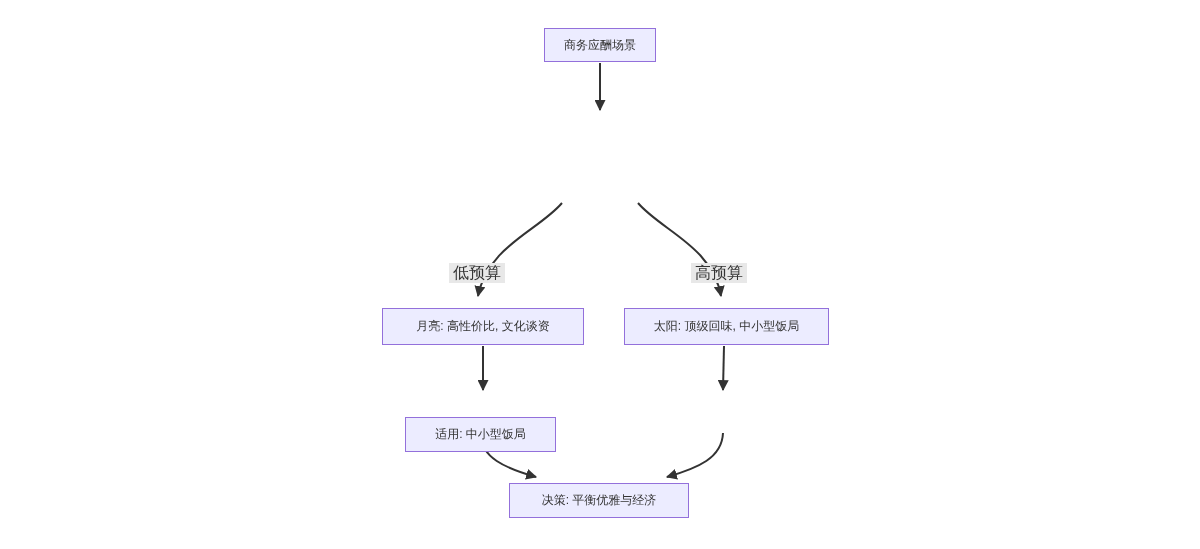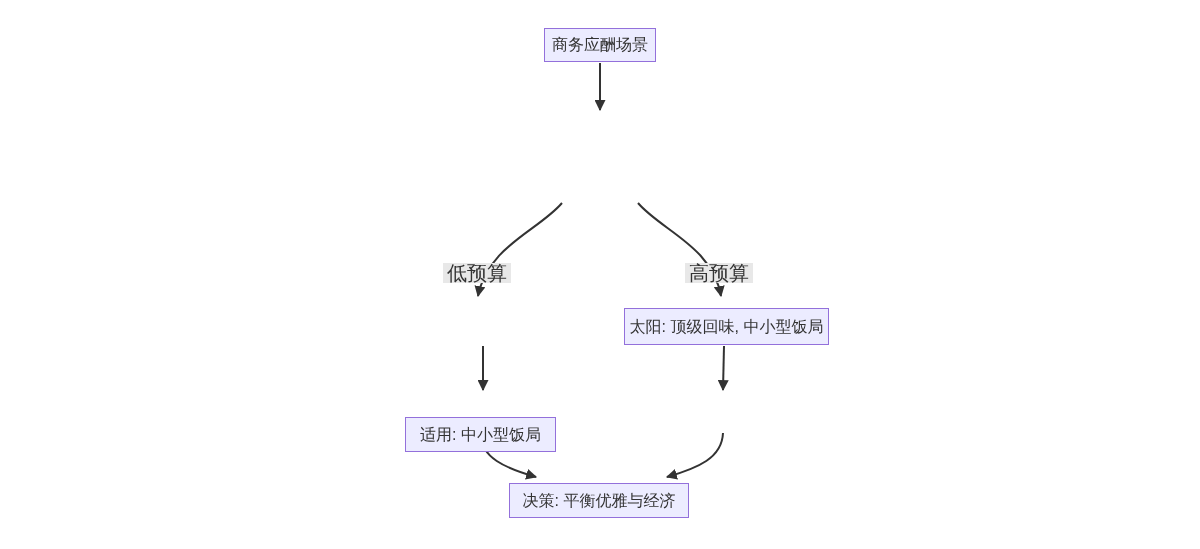--- a/index.html
+++ b/index.html
@@ -35,21 +35,21 @@
   }
   .arrow-head { fill: var(--edge); }
   .node {
     position: absolute;
     display: flex;
     align-items: center;
     justify-content: center;
     background: var(--node-fill);
     border: 1px solid var(--node-border);
     color: var(--text);
-    font-size: 16px;
+    font-size: 12px;
     line-height: 1.2;
     white-space: nowrap;
   }
   .diamond-wrap {
     position: absolute;
     left: 539px; top: 117px;
     width: 122px; height: 120px;
   }
   .diamond-shape {
     position: absolute;
@@ -65,21 +65,21 @@
     transform: translate(-50%, -50%);
     color: var(--text);
     font-size: 16px;
     white-space: nowrap;
   }
   .edge-label {
     position: absolute;
     transform: translate(-50%, -50%);
     background: var(--edge-label-bg);
     color: var(--text);
-    font-size: 20px;
+    font-size: 16px;
     line-height: 20px;
     padding: 0 4px;
     white-space: nowrap;
   }
 </style>
 </head>
 <body>
 
 <div class="canvas">
 
@@ -100,20 +100,23 @@
 
   <div class="node" style="left:544px; top:28px; width:112px; height:34px;">
     <span>商务应酬场景</span>
   </div>
 
 
   <div class="edge-label" style="left:477px; top:273px;">低预算</div>
 
   <div class="edge-label" style="left:719px; top:273px;">高预算</div>
 
+  <div class="node" style="left:382px; top:308px; width:202px; height:37px;">
+    <span>月亮: 高性价比, 文化谈资</span>
+  </div>
 
   <div class="node" style="left:624px; top:308px; width:205px; height:37px;">
     <span>太阳: 顶级回味, 中小型饭局</span>
   </div>
 
   <div class="node" style="left:405px; top:397px; width:151px; height:35px;margin-top:20px;">
     <span>适用: 中小型饭局</span>
   </div>
 
 

